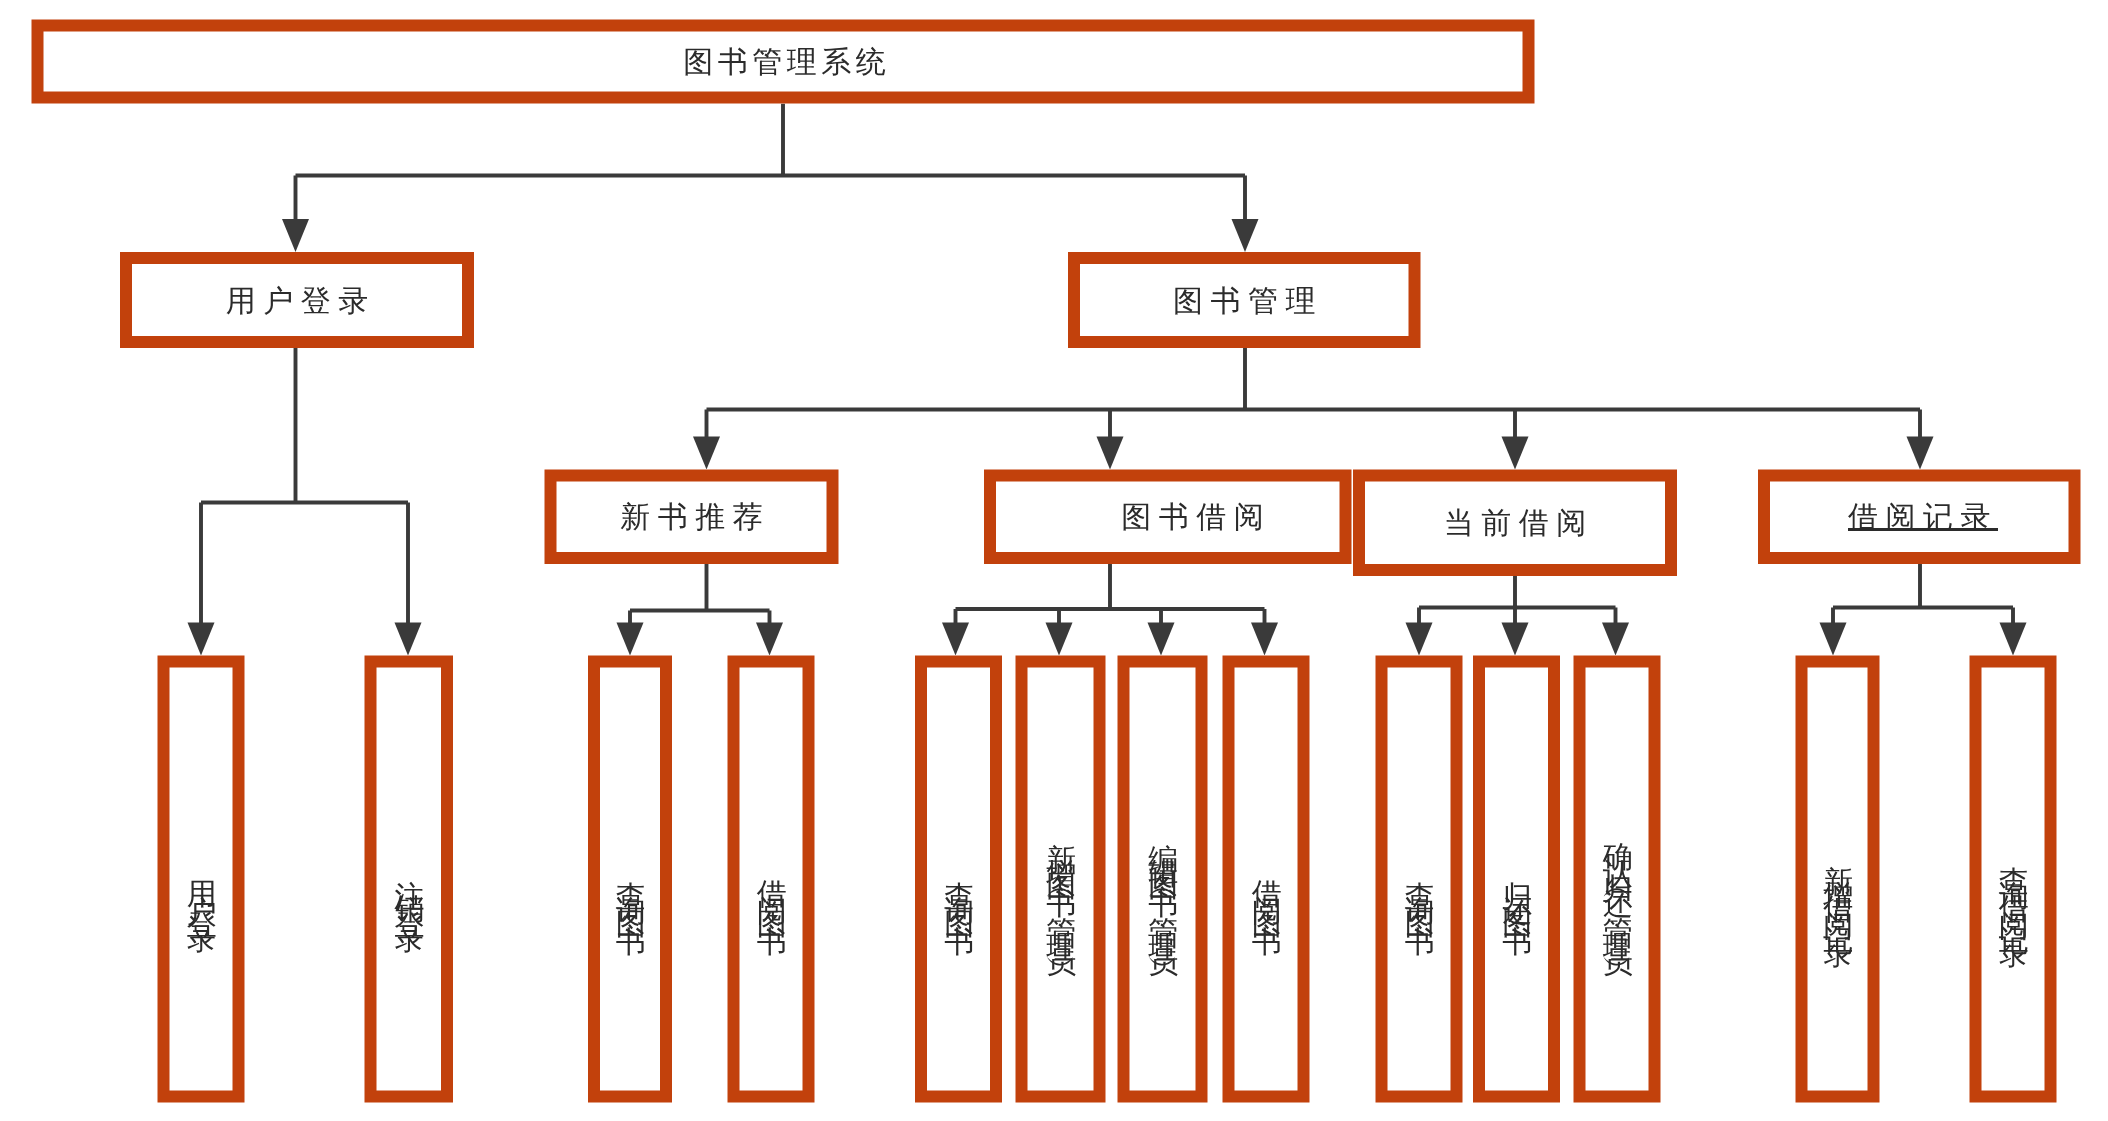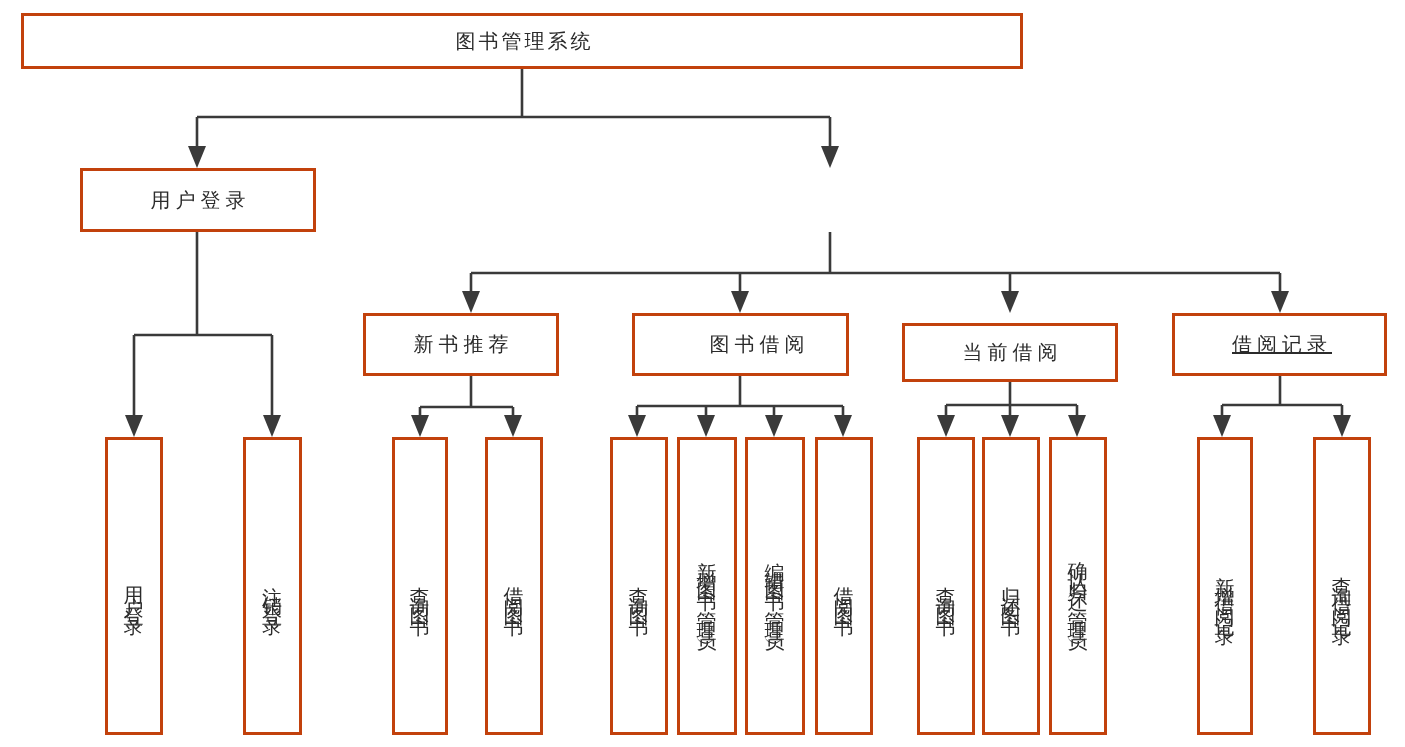--- a/index.html
+++ b/index.html
@@ -27,21 +27,21 @@
     stroke: #3a3a3a;
     stroke-width: 2.6;
   }
   #wires polygon {
     fill: #3a3a3a;
     stroke: none;
   }
   .node {
     position: absolute;
     box-sizing: border-box;
-    border: 3px solid #c2410c;
+    border: 8px solid #c2410c;
     background: #ffffff;
     display: flex;
     align-items: center;
     justify-content: center;
     text-align: center;
   }
   .hbox {
     font-size: 20px;
     letter-spacing: 5px;
     text-indent: 5px; 
@@ -117,24 +117,25 @@
     <g>
       <path d="M1280 376 V405 M1222 405 H1342 M1222 405 V417 M1342 405 V417"></path>
       <polygon points="1213,415 1231,415 1222,437"></polygon>
       <polygon points="1333,415 1351,415 1342,437"></polygon>
     </g>
   </svg>
 
   <div class="node hbox root" style="left:21px; top:13px; width:1002px; height:56px;">图书管理系统</div>
 
   <div class="node hbox" style="left:80px; top:168px; width:236px; height:64px;">用户登录</div>
+  <div class="node hbox" style="left:712px; top:168px; width:235px; height:64px;">图书管理</div>
 
   <div class="node hbox" style="left:363px; top:313px; width:196px; height:63px;">新书推荐</div>
-  <div class="node hbox" style="left:632px; top:313px; width:217px; height:63px;padding-left:33px;">图书借阅</div>
-  <div class="node hbox" style="left:902px; top:323px; width:216px; height:59px;">当前借阅</div>
+  <div class="node hbox" style="left:656px; top:313px; width:245px; height:63px;padding-left:33px;">图书借阅</div>
+  <div class="node hbox" style="left:902px; top:313px; width:216px; height:71px;">当前借阅</div>
   <div class="node hbox" style="left:1172px; top:313px; width:215px; height:63px;text-decoration:underline;">借阅记录</div>
 
   <div class="node vbox" style="left:105px; top:437px; width:58px; height:298px;">
     <span class="vtext">用户登录</span>
   </div>
   <div class="node vbox" style="left:243px; top:437px; width:59px; height:298px;">
     <span class="vtext">注销登录</span>
   </div>
 
   <div class="node vbox" style="left:392px; top:437px; width:56px; height:298px;">

